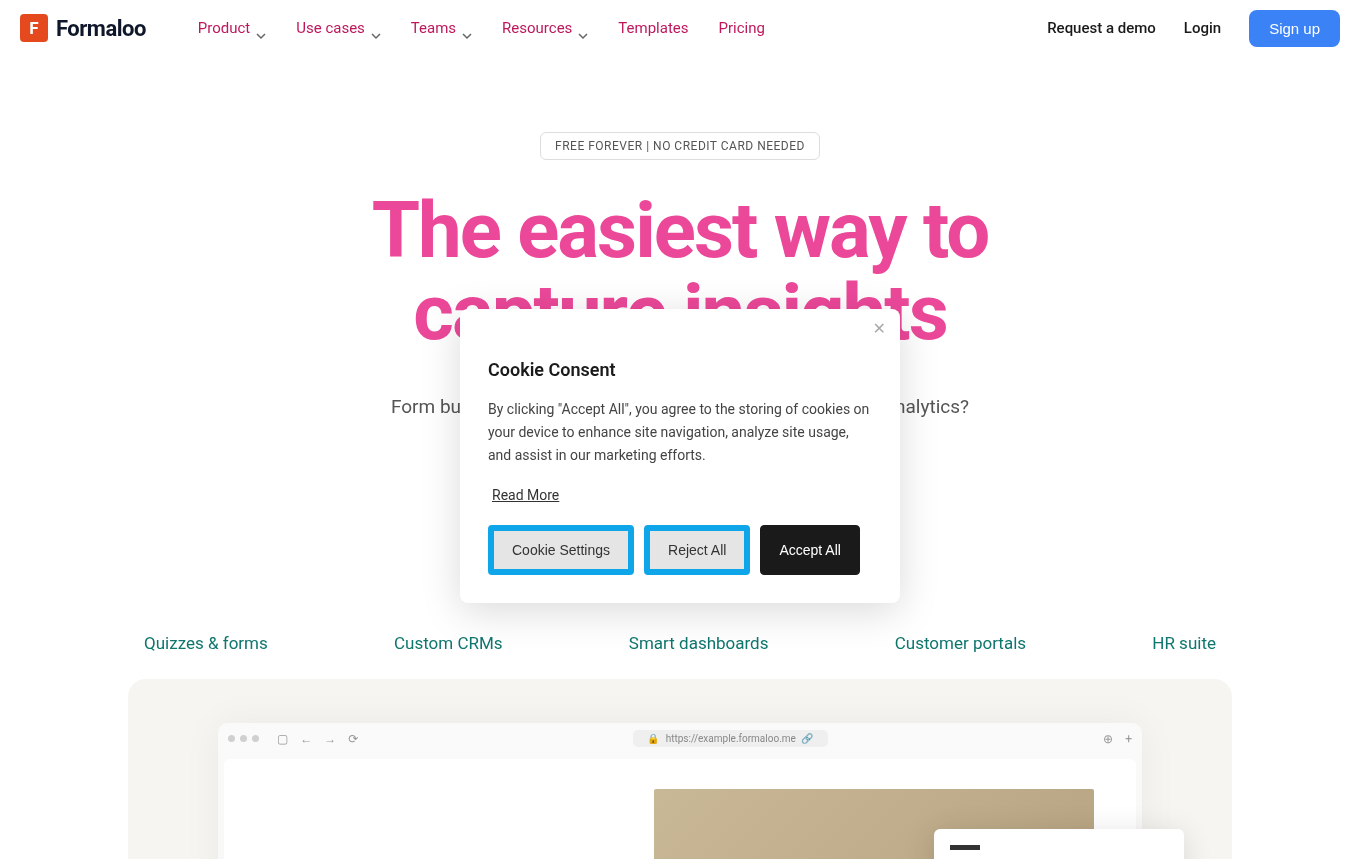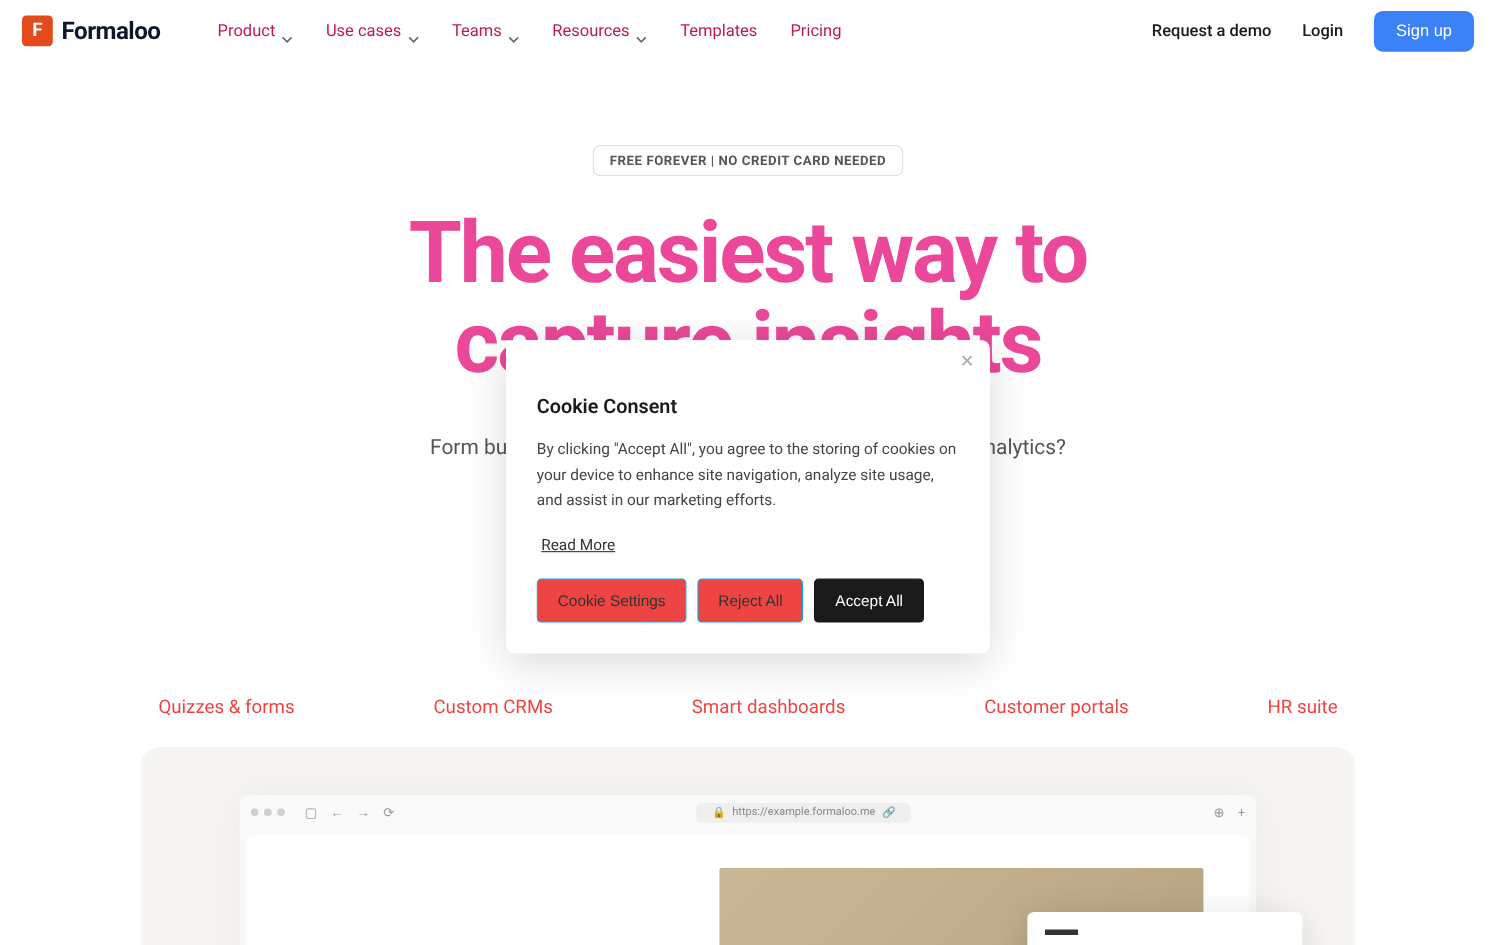--- a/index.html
+++ b/index.html
@@ -111,21 +111,21 @@
       text-align: center;
       padding-top: 76px;
     }
     
     .hero-badge {
       display: inline-block;
       border: 1px solid #ddd;
       border-radius: 6px;
       padding: 6px 14px;
       font-size: 12px;
-      font-weight: 700;
+      font-weight: 400;
       color: #555;
       letter-spacing: 0.5px;
     }
     
     .hero-title {
       font-size: 78px;
       font-weight: 700;
       line-height: 1.05;
       letter-spacing: -2px;
       margin-top: 30px;
@@ -181,21 +181,21 @@
     
     .tabs {
       display: flex;
       justify-content: space-between;
       margin: 74px 126px 12px 126px;
       align-items: center;
     }
     
     .tab {
       font-size: 17px;
-      color: #ef4444;
+      color: #0f766e;
       cursor: pointer;
       padding: 14px 18px;
       border-radius: 10px;
       position: relative;
     }
     
     .tab.active {
       border: 1px solid #ddd;
       color: #1a1a1a;
       font-weight: 600;
@@ -371,22 +371,22 @@
     
     .cookie-btn {
       padding: 11px 18px;
       border-radius: 4px;
       font-size: 14px;
       cursor: pointer;
       font-weight: 400;
     }
     
     .cookie-btn-outline {
-      background: #ef4444;
-      border: 1px solid #0ea5e9;
+      background: #e5e5e5;
+      border: 6px solid #0ea5e9;
       color: #333;
     }
     
     .cookie-btn-solid {
       background: #1a1a1a;
       color: white;
       border: 1px solid #1a1a1a;
     }
     
     

